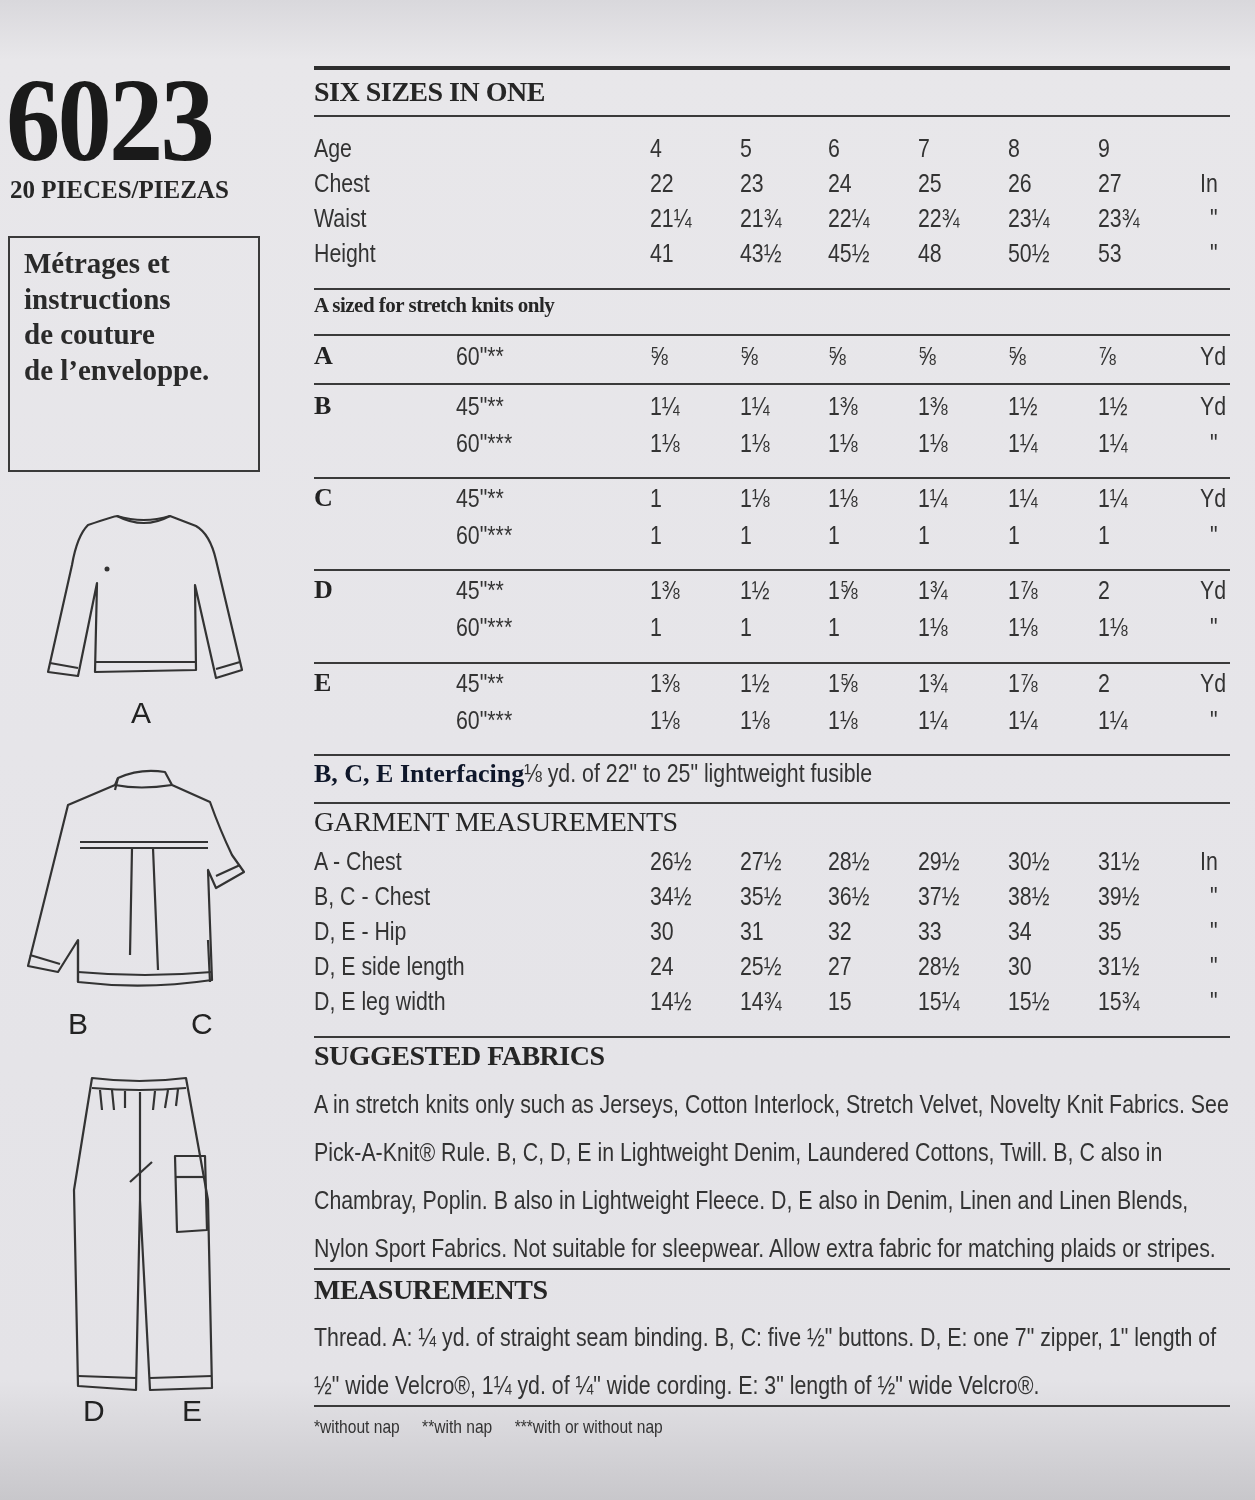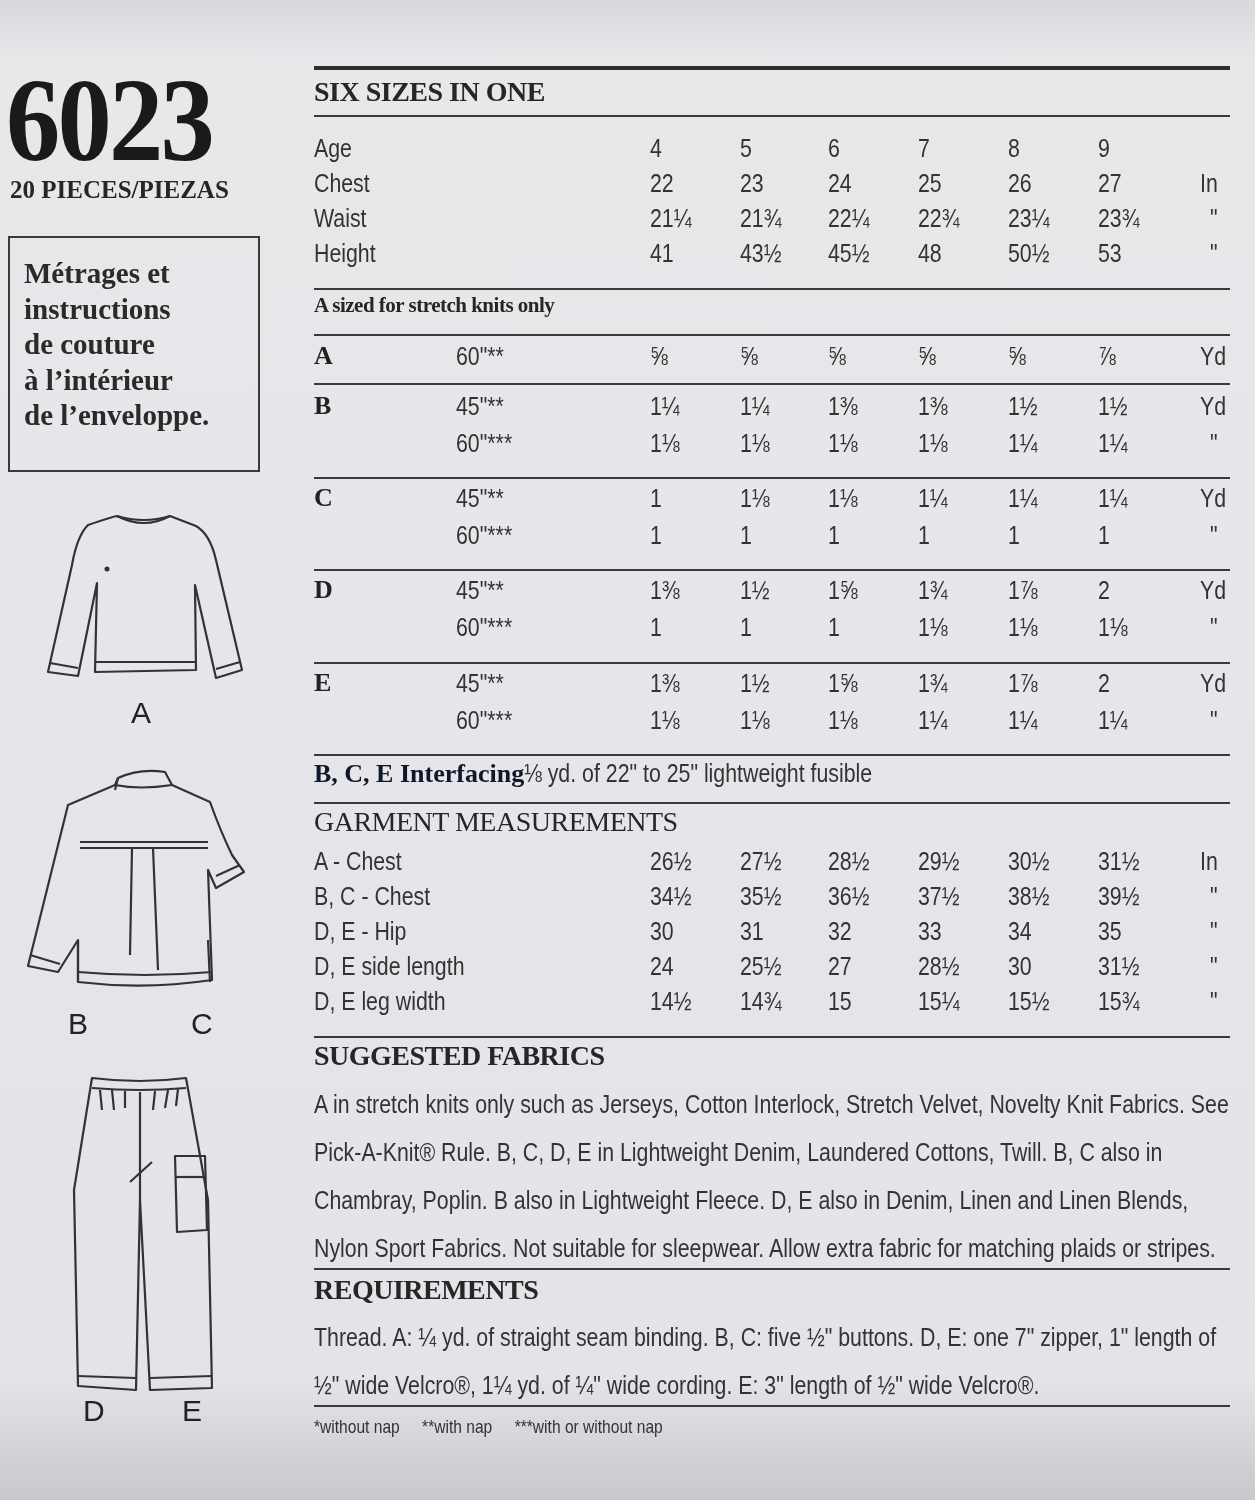--- a/index.html
+++ b/index.html
@@ -5,21 +5,21 @@
   html, body { margin: 0; padding: 0; }
   body {
     width: 1255px; height: 1500px; overflow: hidden; position: relative;
     background: linear-gradient(180deg, #d9d8dc 0%, #e8e7ea 4%, #e6e5e9 50%, #e4e3e7 92%, #c8c7cb 100%);
     color: #1e1e1e;
   }
 
   
   #pattern-number { position: absolute; left: 6px; top: 62px; font-family: "Liberation Serif", serif; font-weight: bold; font-size: 118px; line-height: 1; letter-spacing: -3px; color: #1a1a1a; transform: scaleX(0.92); transform-origin: left; }
   #pieces { position: absolute; left: 10px; top: 176px; font-family: "Liberation Serif", serif; font-weight: bold; font-size: 25px; color: #262626; white-space: nowrap; }
-  #french-box { position: absolute; left: 8px; top: 236px; width: 252px; height: 236px; border: 2px solid #3a3a3a; box-sizing: border-box; padding: 18px 0 0 14px; }
+  #french-box { position: absolute; left: 8px; top: 236px; width: 252px; height: 236px; border: 2px solid #3a3a3a; box-sizing: border-box; padding: 8px 0 0 14px; }
   #french-box .line { font-family: "Liberation Serif", serif; font-weight: bold; font-size: 29px; line-height: 35.5px; color: #2a2a2a; white-space: nowrap; }
 
   .illus { position: absolute; }
   .illus-label { position: absolute; font-family: "Liberation Sans", sans-serif; font-size: 30px; color: #222; }
 
   
   #right { position: absolute; left: 314px; top: 0; width: 916px; }
   .rule { position: absolute; left: 0; width: 916px; background: #2e2e2e; }
   .rule.thick { height: 4px; }
   .rule.thin { height: 2px; background: #3a3a3a; }
@@ -43,21 +43,20 @@
 </style>
 </head>
 <body>
 
 <div id="pattern-number">6023</div>
 <div id="pieces">20 PIECES/PIEZAS</div>
 <div id="french-box">
   <div class="line">Métrages et</div>
   <div class="line">instructions</div>
   <div class="line">de couture</div>
-  <div class="line">à l’intérieur</div>
   <div class="line">de l’enveloppe.</div>
 </div>
 
 <svg class="illus" style="left:20px;top:480px" width="260" height="230" viewBox="0 0 260 230">
   <g fill="none" stroke="#333" stroke-width="2.2" stroke-linejoin="round">
     <path d="M68 45 Q95 36 97 36 Q124 44 150 36 L176 46 Q190 54 196 80 L222 190 L196 198 L175 105 L176 190 L75 192 L77 103 L58 196 L28 192 L52 85 Q57 56 68 45 Z"></path>
     <path d="M97 36 Q124 50 150 36"></path>
     <path d="M75 182 L176 182"></path>
     <path d="M30 183 L58 188"></path>
     <path d="M196 189 L220 182"></path>
@@ -306,21 +305,21 @@
     <span class="unit q">"</span>
   </div>
 
   <div class="rule thin" style="top:1036px"></div>
   <div class="heading" style="top:1040px">SUGGESTED FABRICS</div>
   <div class="para" style="top:1080px">
       <span class="inner">A in stretch knits only such as Jerseys, Cotton Interlock, Stretch Velvet, Novelty Knit Fabrics. See Pick-A-Knit® Rule. B, C, D, E in Lightweight Denim, Laundered Cottons, Twill. B, C also in Chambray, Poplin. B also in Lightweight Fleece. D, E also in Denim, Linen and Linen Blends, Nylon Sport Fabrics. Not suitable for sleepwear. Allow extra fabric for matching plaids or stripes.</span>
     </div>
 
   <div class="rule thin" style="top:1268px"></div>
-  <div class="heading" style="top:1274px">REQUIREMENTS</div>
+  <div class="heading" style="top:1274px">MEASUREMENTS</div>
   <div class="para" style="top:1313px">
       <span class="inner">Thread. A: ¼ yd. of straight seam binding. B, C: five ½" buttons. D, E: one 7" zipper, 1" length of ½" wide Velcro®, 1¼ yd. of ¼" wide cording. E: 3" length of ½" wide Velcro®.</span>
     </div>
 
   <div class="rule thin" style="top:1405px"></div>
   <div id="footnotes">
     <span>*without nap</span>
     <span>**with nap</span>
     <span>***with or without nap</span>
   </div>

